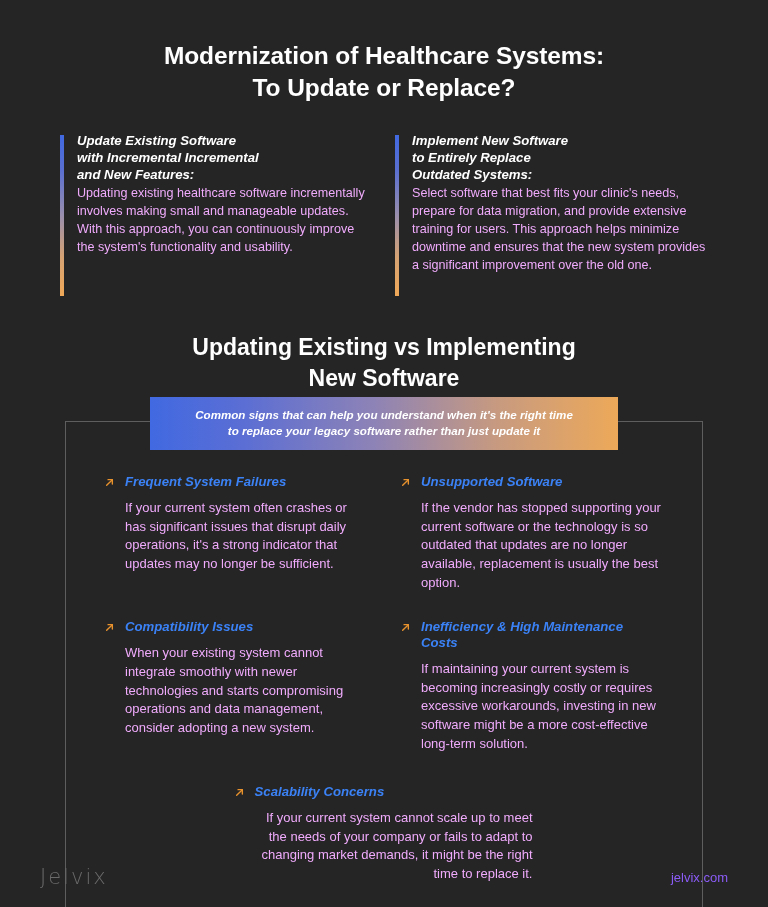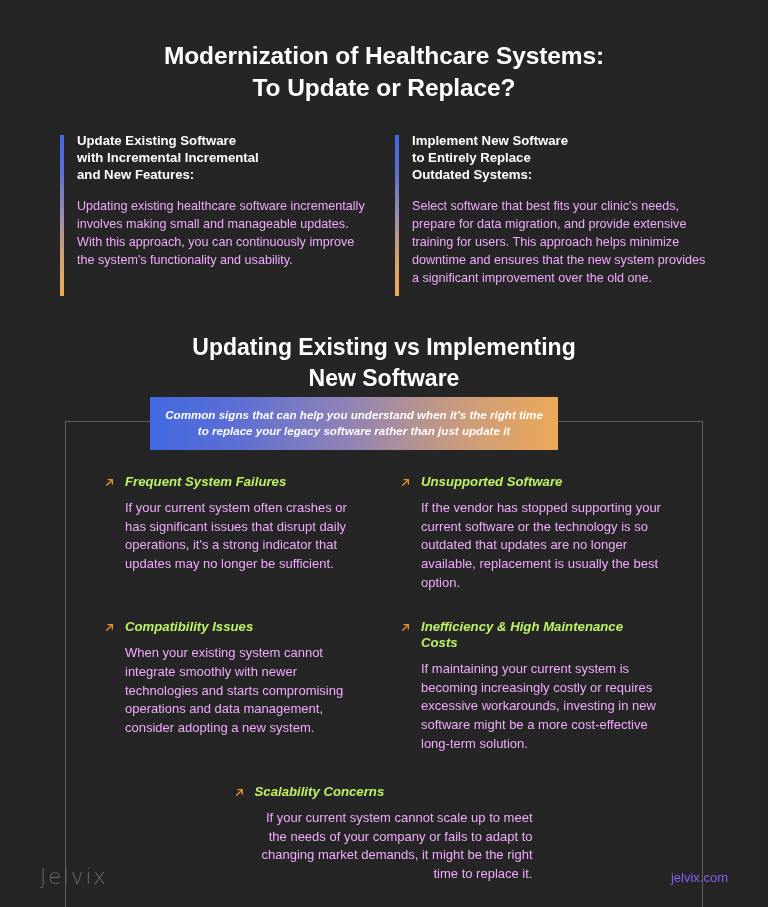--- a/index.html
+++ b/index.html
@@ -44,22 +44,22 @@
   .accent-bar {
     position:absolute;
     left:0; top:2px; bottom:0;
     width:4px;
     background:linear-gradient(to bottom, #4169e1 0%, #5a6fd0 22%, #9a8fae 50%, #d5a273 76%, #f0a858 100%);
   }
   .col-heading {
     color:#ffffff;
     font-size:13.2px;
     font-weight:bold;
+    font-style:italic;
     line-height:1.28;
-    margin-bottom:13px;
   }
   .col-heading .line { display:block; }
   .col-body {
     color:#f0abfc;
     font-size:12.6px;
     line-height:1.44;
   }
 
   
   .section-title {
@@ -75,21 +75,21 @@
 
   
   .signs-wrap {
     position:relative;
     margin:28px 65px 0 65px;
   }
   .banner {
     position:absolute;
     left:85px;
     top:-24px;
-    width:408px;
+    width:468px;
     padding:10px 10px;
     background:linear-gradient(to right, #4169e1 0%, #5b6ed4 20%, #8e83b6 48%, #c79a80 74%, #eda959 100%);
     color:#ffffff;
     font-size:11.6px;
     font-style:italic;
     font-weight:bold;
     line-height:1.42;
     text-align:center;
     z-index:3;
   }
@@ -116,21 +116,21 @@
     gap:9px;
     margin-bottom:9px;
   }
   .arrow-icon {
     flex:0 0 auto;
     width:13px; height:13px;
     margin-top:2px;
     display:block;
   }
   .sign-title {
-    color:#bef264;
+    color:#3b82f6;
     font-size:13.2px;
     font-weight:bold;
     font-style:italic;
     line-height:1.2;
   }
   .sign-body {
     color:#f0abfc;
     font-size:13px;
     line-height:1.45;
     padding-left:22px;

